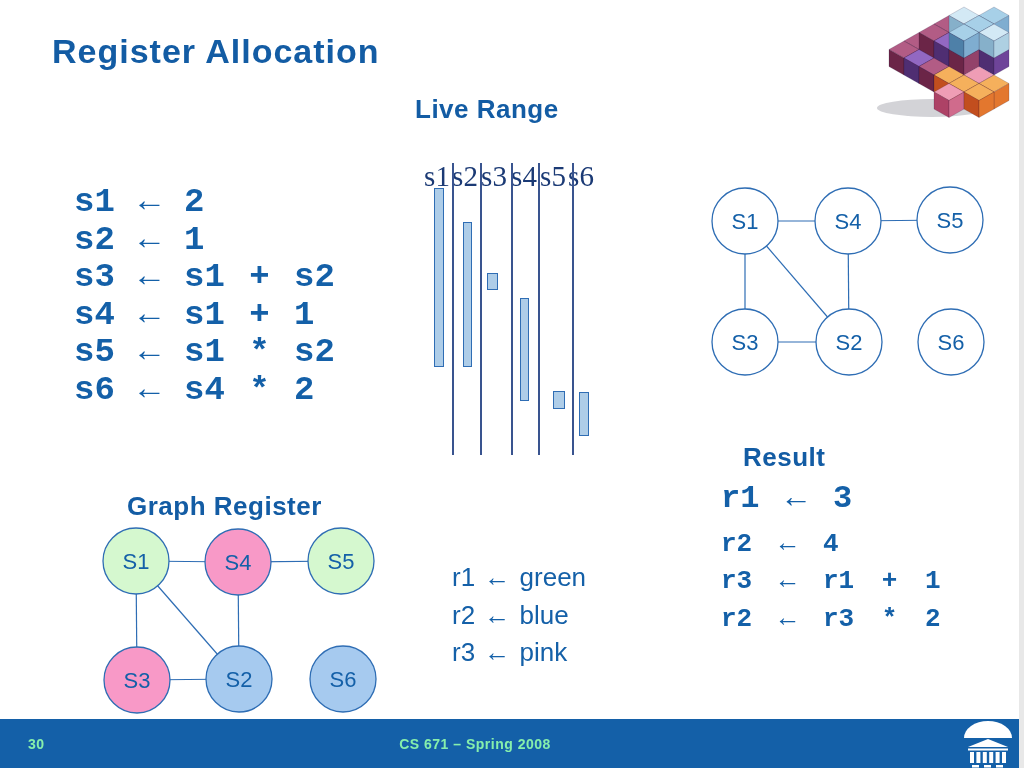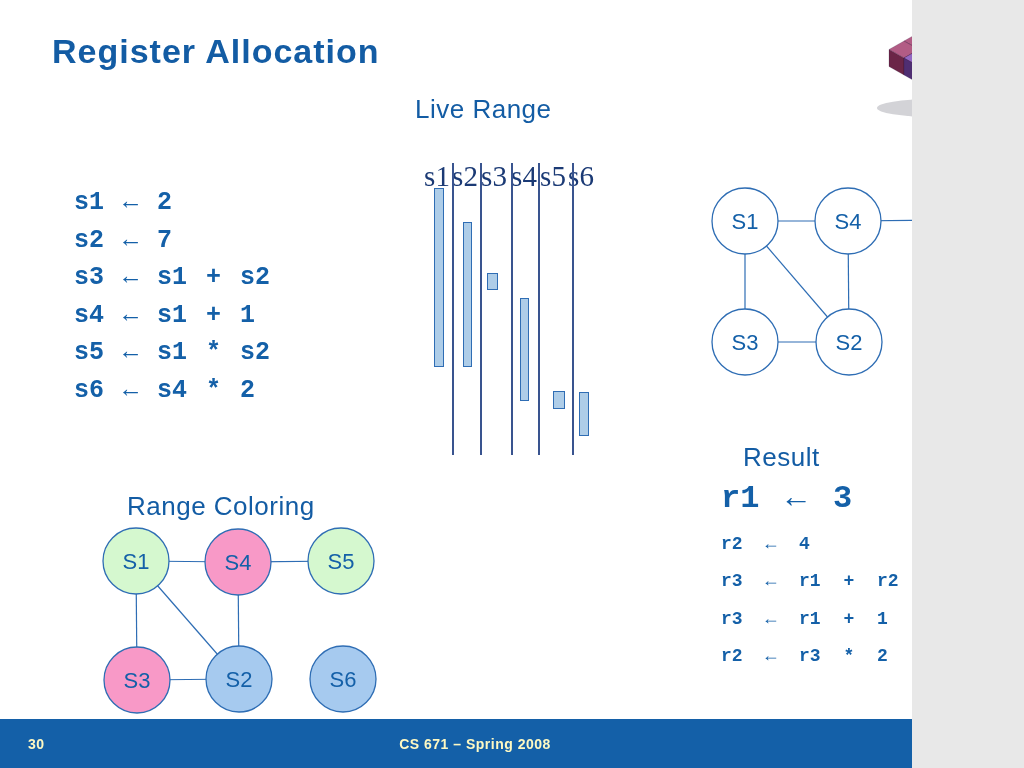--- a/index.html
+++ b/index.html
@@ -1,47 +1,47 @@
 <!DOCTYPE html>
 <html><head>
 <meta charset="utf-8">
 <style>
   html,body{margin:0;padding:0;background:#e8e8e8}
-  #slide{position:relative;width:912px;height:768px;background:#ffffff;overflow:hidden;
+  #slide{position:relative;width:1019px;height:768px;background:#ffffff;overflow:hidden;
          font-family:"Liberation Sans",sans-serif}
   .abs{position:absolute}
   #title{left:52px;top:32px;font-size:34px;font-weight:bold;color:#135CA4;letter-spacing:1px}
-  .section-heading{position:absolute;font-size:26px;font-weight:normal;color:#135CA4;letter-spacing:.5px}
+  .section-heading{position:absolute;font-size:26px;font-weight:bold;color:#135CA4;letter-spacing:.5px}
   #live-range-heading{left:415px;top:94px}
   #interference-heading{left:727px;top:94px}
   #graph-coloring-heading{left:127px;top:491px}
   #result-heading{left:743px;top:442px}
 
   .mono{font-family:"Liberation Mono","DejaVu Sans Mono",monospace;font-weight:bold;color:#1460A8;white-space:pre}
-  #code-block{left:74px;top:184px;font-size:25px;line-height:37.6px;word-spacing:4px}
+  #code-block{left:74px;top:184px;font-size:34px;line-height:37.6px;word-spacing:4px}
   #result-first{left:721px;top:480px;font-size:32px;word-spacing:8px}
-  #result-lines{left:721px;top:526px;font-size:18px;line-height:37.4px;word-spacing:12px}
+  #result-lines{left:721px;top:526px;font-size:26px;line-height:37.4px;word-spacing:12px}
   #legend-lines{left:452px;top:559px;font-size:26px;color:#1460A8;line-height:37.5px;word-spacing:2px}
 
   #live-range-chart{left:425px;top:160px;width:185px;height:300px}
   .lr-label{position:absolute;top:0;width:34px;text-align:center;
             font-family:"Liberation Serif","DejaVu Serif",serif;font-size:29px;color:#1b3a75}
   .lr-divider{position:absolute;top:3px;height:292px;width:1.5px;background:#39548F}
   .lr-bar{position:absolute;background:#AECDE8;border:1.5px solid #2F6DB4;box-sizing:border-box}
 
   .graph-svg{position:absolute;overflow:visible}
   #interference-graph{left:702px;top:178px}
   #coloring-graph{left:95px;top:521px}
   .edge{stroke:#2E6DB4;stroke-width:1.2}
   .node{stroke:#2E6DB4;stroke-width:1.3}
   .node-label{font-family:"Liberation Sans",sans-serif;font-size:22px;fill:#1460A8;text-anchor:middle}
 
   #footer{left:0;top:719px;width:1024px;height:49px;background:#1460A8;z-index:5}
   .footer-text{position:absolute;top:0;height:49px;display:flex;align-items:center;
-               color:#fef9c3;font-size:14px;font-weight:bold;letter-spacing:.5px}
+               color:#86efac;font-size:14px;font-weight:bold;letter-spacing:.5px}
   #footer-page{left:28px}
   #footer-course{left:475px;transform:translateX(-50%)}
   #uva-logo{position:absolute;left:962px;top:1px}
   #cube-art{position:absolute;left:854px;top:0;overflow:visible}
 </style>
 </head>
 <body>
 
 <div id="slide">
 
@@ -121,21 +121,21 @@
       <polygon points="95,83.5 110,92 95,100.5 80,92" fill="#ef9db5" stroke="rgba(30,15,50,.35)" stroke-width=".5"></polygon>
       <polygon points="80,92 95,100.5 95,117.5 80,109" fill="#ad4266" stroke="rgba(30,15,50,.35)" stroke-width=".5"></polygon>
       <polygon points="110,92 95,100.5 95,117.5 110,109" fill="#d06b8c" stroke="rgba(30,15,50,.35)" stroke-width=".5"></polygon>
       <polygon points="125,83.5 140,92 125,100.5 110,92" fill="#f5b05c" stroke="rgba(30,15,50,.35)" stroke-width=".5"></polygon>
       <polygon points="110,92 125,100.5 125,117.5 110,109" fill="#c24e1e" stroke="rgba(30,15,50,.35)" stroke-width=".5"></polygon>
       <polygon points="140,92 125,100.5 125,117.5 140,109" fill="#e3772e" stroke="rgba(30,15,50,.35)" stroke-width=".5"></polygon>
     </svg>
 
   <div id="live-range-heading" class="section-heading">Live Range</div>
 
-  <div id="code-block" class="abs mono"><div>s1 ← 2</div><div>s2 ← 7</div><div>s3 ← s1 + s2</div><div>s4 ← s1 + 1</div><div>s5 ← s1 * s2</div><div>s6 ← s4 * 2</div></div>
+  <div id="code-block" class="abs mono"><div>s1 ← 2</div><div>s2 ← 1</div><div>s3 ← s1 + s2</div><div>s4 ← s1 + 1</div><div>s5 ← s1 * s2</div><div>s6 ← s4 * 2</div></div>
 
   <div id="live-range-chart" class="abs">
       <div class="lr-label" style="left: -5px;">s1</div>
       <div class="lr-label" style="left: 23px;">s2</div>
       <div class="lr-label" style="left: 52px;">s3</div>
       <div class="lr-label" style="left: 82px;">s4</div>
       <div class="lr-label" style="left: 111px;">s5</div>
       <div class="lr-label" style="left: 139px;">s6</div>
       <div class="lr-divider" style="left: 27px;"></div>
       <div class="lr-divider" style="left: 55px;"></div>
@@ -164,21 +164,21 @@
       <circle cx="248" cy="42" r="33" class="node" fill="#FFFFFF" stroke="#2E6DB4"></circle>
       <text x="248" y="42" dy=".35em" class="node-label">S5</text>
       <circle cx="43" cy="164" r="33" class="node" fill="#FFFFFF" stroke="#2E6DB4"></circle>
       <text x="43" y="164" dy=".35em" class="node-label">S3</text>
       <circle cx="147" cy="164" r="33" class="node" fill="#FFFFFF" stroke="#2E6DB4"></circle>
       <text x="147" y="164" dy=".35em" class="node-label">S2</text>
       <circle cx="249" cy="164" r="33" class="node" fill="#FFFFFF" stroke="#2E6DB4"></circle>
       <text x="249" y="164" dy=".35em" class="node-label">S6</text>
     </svg>
 
-  <div id="graph-coloring-heading" class="section-heading">Range Coloring</div>
+  <div id="graph-coloring-heading" class="section-heading">Graph Register</div>
   <svg id="coloring-graph" class="graph-svg" width="300" height="201">
       <line x1="41" y1="40" x2="143" y2="41" class="edge"></line>
       <line x1="143" y1="41" x2="246" y2="40" class="edge"></line>
       <line x1="41" y1="40" x2="42" y2="159" class="edge"></line>
       <line x1="41" y1="40" x2="144" y2="158" class="edge"></line>
       <line x1="143" y1="41" x2="144" y2="158" class="edge"></line>
       <line x1="42" y1="159" x2="144" y2="158" class="edge"></line>
       <circle cx="41" cy="40" r="33" class="node" fill="#D5F8CF" stroke="#2E6DB4"></circle>
       <text x="41" y="40" dy=".35em" class="node-label">S1</text>
       <circle cx="143" cy="41" r="33" class="node" fill="#F899C7" stroke="#2E6DB4"></circle>
@@ -186,24 +186,29 @@
       <circle cx="246" cy="40" r="33" class="node" fill="#D5F8CF" stroke="#2E6DB4"></circle>
       <text x="246" y="40" dy=".35em" class="node-label">S5</text>
       <circle cx="42" cy="159" r="33" class="node" fill="#F899C7" stroke="#2E6DB4"></circle>
       <text x="42" y="159" dy=".35em" class="node-label">S3</text>
       <circle cx="144" cy="158" r="33" class="node" fill="#A6CAEF" stroke="#2E6DB4"></circle>
       <text x="144" y="158" dy=".35em" class="node-label">S2</text>
       <circle cx="248" cy="158" r="33" class="node" fill="#A6CAEF" stroke="#2E6DB4"></circle>
       <text x="248" y="158" dy=".35em" class="node-label">S6</text>
     </svg>
 
+  <div id="legend-lines" class="abs">
+      <div>r1 ← green</div>
+      <div>r2 ← blue</div>
+      <div>r3 ← pink</div>
+    </div>
 
   <div id="result-heading" class="section-heading">Result</div>
   <div id="result-first" class="abs mono">r1 ← 3</div>
-  <div id="result-lines" class="abs mono"><div>r2 ← 4</div><div>r3 ← r1 + r2</div><div>r3 ← r1 + 1</div><div>r2 ← r3 * 2</div></div>
+  <div id="result-lines" class="abs mono"><div>r2 ← 4</div><div>r3 ← r1 + 1</div><div>r2 ← r3 * 2</div></div>
 
   <div id="footer" class="abs">
     <div id="footer-page" class="footer-text">30</div>
     <div id="footer-course" class="footer-text">CS 671 – Spring 2008</div>
     <svg id="uva-logo" width="52" height="48">
       <path d="M2 18 A 24 17 0 0 1 50 18 L 2 18 Z" fill="#ffffff"></path>
       <polygon points="6,27 26,19 46,27" fill="#ffffff"></polygon>
       <rect x="6" y="28.5" width="40" height="2" fill="#ffffff"></rect>
       <g>
         <rect x="8" y="32" width="4" height="11" fill="#ffffff"></rect>

